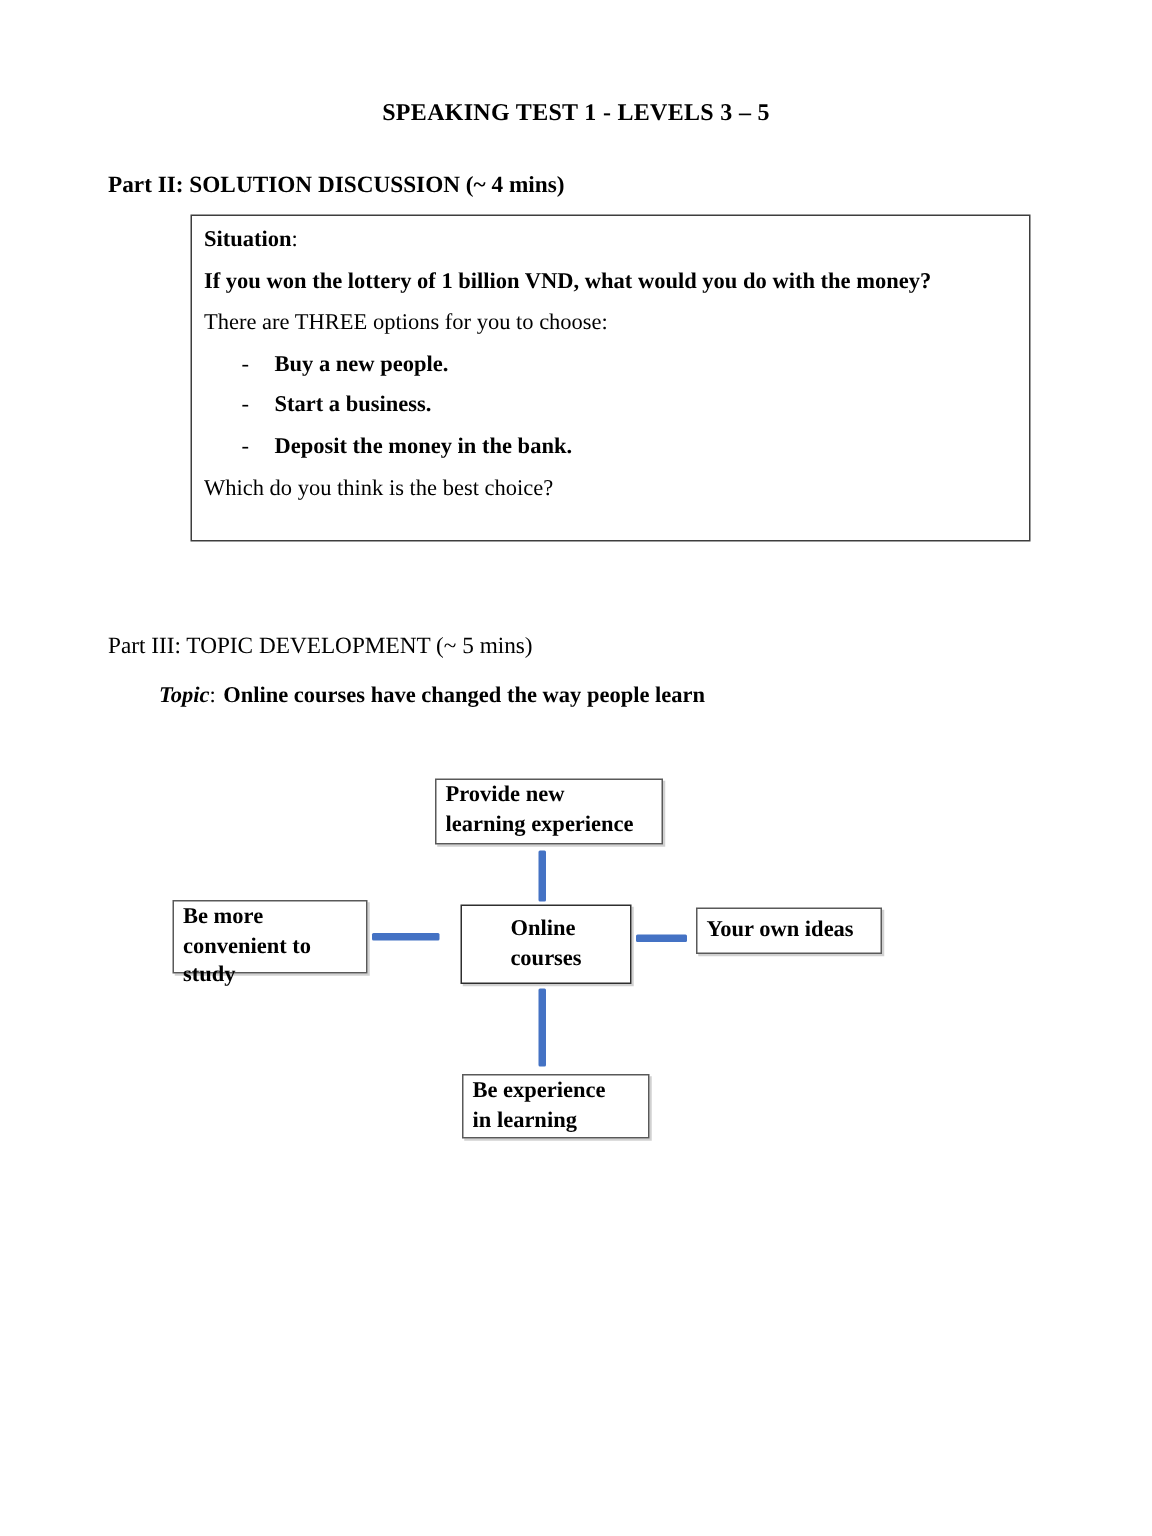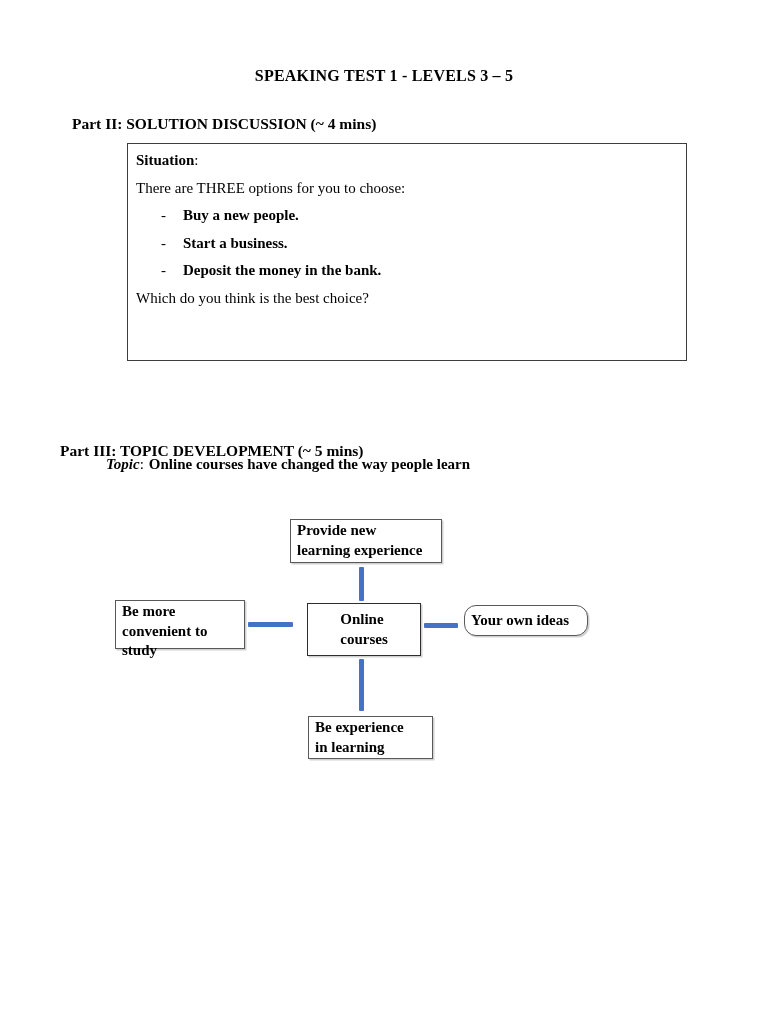--- a/index.html
+++ b/index.html
@@ -15,21 +15,21 @@
   .b { font-weight: bold; }
 
   
   .doc-title {
     left: 0; right: 0; top: 67px;
     text-align: center;
     font-size: 16px; font-weight: bold;
     letter-spacing: 0.2px;
   }
   .part2-heading { left: 72px; top: 115px; font-size: 15.5px; font-weight: bold; }
-  .part3-heading { left: 60px; top: 422px; font-size: 15.5px; font-weight: bold; margin-top: 20px; }
+  .part3-heading { left: 72px; top: 422px; font-size: 15.5px; font-weight: normal; }
 
   
   .situation-box {
     left: 127px; top: 143px;
     width: 560px; height: 218px;
     box-sizing: border-box;
     border: 1.5px solid #3d3d3d;
     padding: 3px 8px 0 8px;
     font-size: 15px;
     background: #fff;
@@ -54,40 +54,41 @@
     font-weight: bold; font-size: 15px; line-height: 19.5px;
     padding: 1px 6px;
     white-space: pre-line;
   }
   .box-top    { left: 290px; top: 519px; width: 152px; height: 44px; }
   .box-left   { left: 115px; top: 600px; width: 130px; height: 49px; }
   .box-center { left: 307px; top: 603px; width: 114px; height: 53px;
                 display: flex; align-items: center; justify-content: center;
                 text-align: left; padding: 0; border-color: #2e2e2e; }
   .box-right  { left: 464px; top: 605px; width: 124px; height: 31px;
-                display: flex; align-items: center; border-radius: 12px; }
+                display: flex; align-items: center; }
   .box-bottom { left: 308px; top: 716px; width: 125px; height: 43px; }
 
   .conn { position: absolute; background: #4472C4; border-radius: 1px; }
   .conn-top    { left: 359px; top: 567px; width: 5px;  height: 34px; }
   .conn-bottom { left: 359px; top: 659px; width: 5px;  height: 52px; }
   .conn-left   { left: 248px; top: 622px; width: 45px; height: 5px; }
   .conn-right  { left: 424px; top: 623px; width: 34px; height: 5px; }
 </style>
 </head>
 <body>
 
 <div class="abs doc-title">SPEAKING TEST 1 - LEVELS 3 – 5</div>
 
 <div class="abs part2-heading">Part II: SOLUTION DISCUSSION (~ 4 mins)</div>
 
 <div class="abs situation-box">
   <div class="srow">
     <span class="b">Situation</span><span>:</span>
   </div>
+  <div class="srow b">If you won the lottery of 1 billion VND, what would you do with the money?</div>
   <div class="srow">There are THREE options for you to choose:</div>
   <div class="srow opt-row">
     <span class="opt-dash">-</span>
     <span>Buy a new people.</span>
   </div>
   <div class="srow opt-row">
     <span class="opt-dash">-</span>
     <span>Start a business.</span>
   </div>
   <div class="srow opt-row">

